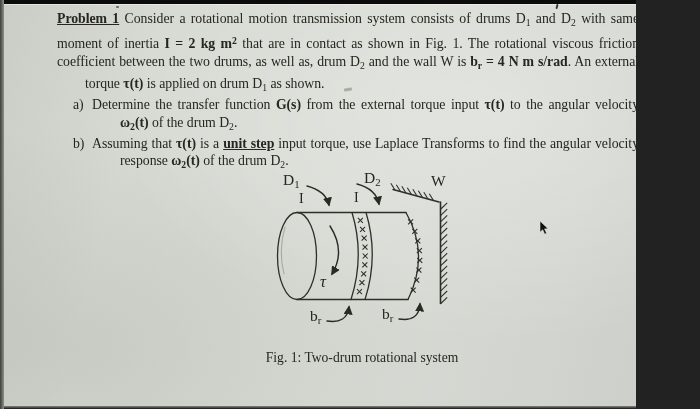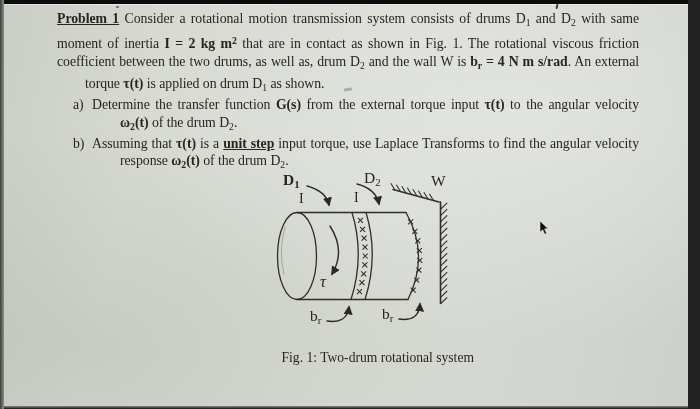--- a/index.html
+++ b/index.html
@@ -1,17 +1,17 @@
 <!DOCTYPE html>
 <html><head>
 <meta charset="utf-8">
 <style>
   html,body{margin:0;padding:0;background:#222;}
   .paper{
-    position:relative;width:688px;height:409px;overflow:hidden;
+    position:relative;width:636px;height:409px;overflow:hidden;
     font-family:"Liberation Serif","DejaVu Serif",serif;
     color:var(--ink,#26261f);
     background:
       radial-gradient(ellipse at 78% 28%, rgba(255,255,255,0.30), rgba(255,255,255,0) 55%),
       radial-gradient(ellipse at 12% 85%, rgba(105,110,100,0.14), rgba(0,0,0,0) 45%),
       linear-gradient(104deg,#c9cdc6 0%, #d7dad3 22%, #d8dbd4 55%, #d2d5cf 85%, #cdd0ca 100%);
   }
   .edge-top{position:absolute;top:0;left:0;right:0;height:4px;background:#0b0b0b;}
   .edge-top-glow{position:absolute;top:4px;left:0;right:0;height:1px;background:rgba(245,246,242,0.55);}
   .edge-bottom{position:absolute;bottom:0;left:0;right:0;height:3px;background:linear-gradient(#85887f,#141412);}
@@ -28,21 +28,21 @@
   .b{font-weight:bold;}
   .u{text-decoration:underline;}
   .i{font-style:italic;}
   .subsc{font-size:0.70em;vertical-align:-0.28em;letter-spacing:0;}
   .supsc{font-size:0.70em;vertical-align:0.45em;letter-spacing:0;}
 
   .fig-svg{position:absolute;left:250px;top:165px;width:310px;height:185px;}
   .fig-label{position:absolute;font-size:15.5px;line-height:15px;white-space:nowrap;}
   .fig-label.small{font-size:14px;}
   .fig-label.tau{font-size:16.5px;}
-  .caption{position:absolute;left:250px;top:350px;width:224px;text-align:right;font-size:13.6px;}
+  .caption{position:absolute;left:250px;top:350px;width:224px;text-align:center;font-size:13.6px;}
 
   .cursor{position:absolute;left:539px;top:220px;width:13px;height:17px;}
 </style>
 </head>
 <body>
 
 <div class="paper" style="--ink: #26261f;">
 
   <div class="edge-top"></div>
   <div class="edge-top-glow"></div>
@@ -155,21 +155,21 @@
         <line x1="150.5" y1="26.5" x2="146.3" y2="19.7"></line>
         <line x1="156" y1="28" x2="151.8" y2="21.2"></line>
         <line x1="161.5" y1="29.5" x2="157.3" y2="22.7"></line>
         <line x1="167" y1="31" x2="162.8" y2="24.2"></line>
         <line x1="172.5" y1="32.5" x2="168.3" y2="25.7"></line>
         <line x1="178" y1="34" x2="173.8" y2="27.2"></line>
         <line x1="183.5" y1="35.5" x2="179.3" y2="28.7"></line>
       </g>
   </svg>
 
-  <div class="fig-label" style="left:283px;top:172px;font-weight:bold;"><span>D</span><span class="subsc">1</span></div>
+  <div class="fig-label" style="left:283px;top:172px;"><span>D</span><span class="subsc">1</span></div>
   <div class="fig-label" style="left:333px;top:170px;margin-left:31px;"><span>D</span><span class="subsc">2</span></div>
   <div class="fig-label" style="left:431px;top:173px;"><span>W</span></div>
   <div class="fig-label small" style="left:299px;top:191px;"><span>I</span></div>
   <div class="fig-label small" style="left:354px;top:190px;"><span>I</span></div>
   <div class="fig-label tau" style="left:320px;top:274px;"><span class="i">τ</span></div>
   <div class="fig-label" style="left:310px;top:308px;"><span>b</span><span class="subsc">r</span></div>
   <div class="fig-label" style="left:382px;top:306px;"><span>b</span><span class="subsc">r</span></div>
 
   <div class="caption">Fig. 1: Two-drum rotational system</div>
 

